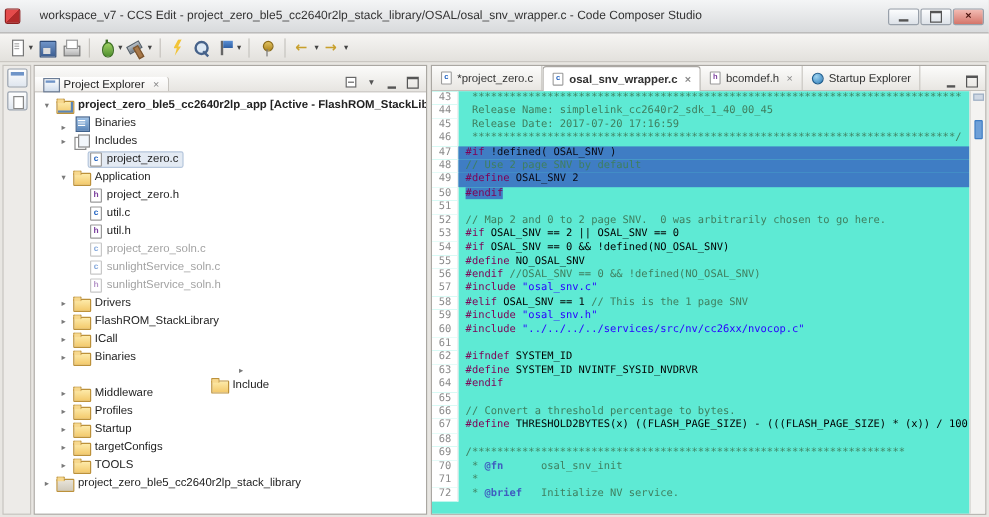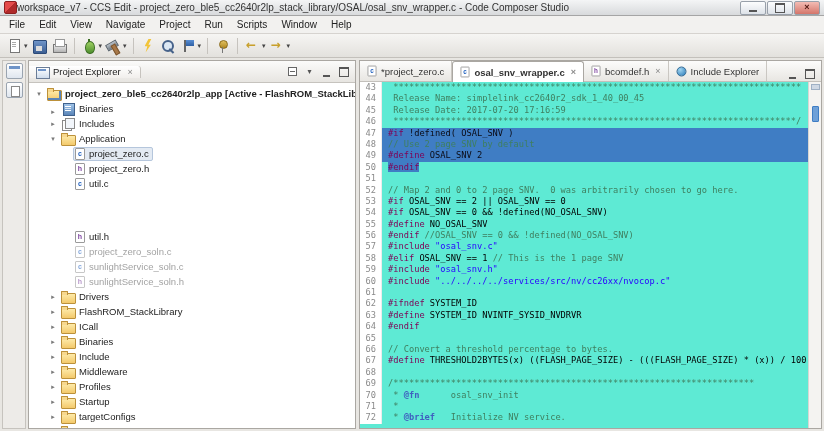--- a/index.html
+++ b/index.html
@@ -2,21 +2,21 @@
 <html style="--selection-bg: #3f7dc4; --comment: #3f7f5f; --directive: #7f0055; --string: #2a00ff; --doc-tag: #3f5fbf;"><head>
 <meta charset="utf-8">
 <style>
   * { box-sizing: border-box; margin: 0; padding: 0; }
   html,body { width:824px; height:431px; overflow:hidden; }
   body { font-family:"Liberation Sans","DejaVu Sans",sans-serif; font-size:10px; color:#222; background:#e8e6e2; }
 
   .app { width:824px; height:431px; display:flex; flex-direction:column; }
 
   
-  .titlebar { height:16px; flex:none; display:flex; align-items:center; gap:0; padding:0 4px;
+  .titlebar { height:28px; flex:none; display:flex; align-items:center; gap:16px; padding:0 4px;
     background:linear-gradient(#f4f5f6,#d8dadc); border-bottom:1px solid #a5a5a5; }
   .app-icon { width:13px; height:13px; flex:none; border-radius:2px;
     background:linear-gradient(135deg,#e44b4b 0 50%,#b02a2a 50% 100%); border:1px solid #8c1f1f; }
   .title-text { font-size:10px; color:#333; white-space:nowrap; overflow:hidden; }
   .win-controls { margin-left:auto; display:flex; }
   .wbtn { width:26px; height:14px; margin-left:1px; border:1px solid #98a0aa; border-radius:2px;
     background:linear-gradient(#fcfdfe,#dde2e8); display:inline-flex; align-items:center; justify-content:center;
     font-size:9px; line-height:9px; color:#444; position:relative; }
   .wbtn-minimize::after { content:""; width:8px; height:2px; background:#555; margin-top:7px; }
   .wbtn-maximize::after { content:""; width:8px; height:7px; border:1px solid #555; border-top-width:2px; }
@@ -62,21 +62,21 @@
   .strip-ic { width:17px; height:16px; border:1px solid #9aa4b0; border-radius:2px; background:linear-gradient(#fff,#dfe6ef); position:relative; }
   .strip-window-icon::before { content:""; position:absolute; left:2px; top:2px; right:2px; height:3px; background:#6f94c8; }
   .strip-page-icon::before { content:""; position:absolute; left:4px; top:3px; width:7px; height:9px; background:#fff; border:1px solid #888; }
 
   .panel { background:#fff; border:1px solid #aaa7a2; display:flex; flex-direction:column; min-height:0; }
   .explorer { width:328px; flex:none; }
   .sash { width:3px; flex:none; }
   .editor { flex:1; min-width:0; }
 
   
-  .panel-header { height:22px; flex:none; display:flex; align-items:center;
+  .panel-header { height:22px; flex:none; display:flex; align-items:flex-end;
     background:linear-gradient(#fbfbfa,#e7e5e1); border-bottom:1px solid #c6c3be; }
   .panel-tab { display:flex; align-items:center; gap:4px; padding:0 7px; font-size:9.5px;
     background:linear-gradient(#ffffff,#f1efec); border-right:1px solid #c6c3be; border-top-right-radius:3px; }
   .panel-actions, .tab-actions { margin-left:auto; display:flex; align-items:center; gap:2px; padding-right:4px; }
   .hico { width:15px; height:15px; position:relative; display:inline-flex; align-items:center; justify-content:center; color:#555; font-size:9px; border-radius:2px; }
   .hico-collapse-all::before { content:""; position:absolute; inset:3px; border:1px solid #666; background:#fff; }
   .hico-collapse-all::after { content:""; position:absolute; left:5px; right:5px; top:7px; height:1px; background:#666; }
   .hico-view-menu::before { content:"▾"; font-size:8px; color:#555; }
   .hico-minimize::after { content:""; width:7px; height:2px; background:#555; margin-top:8px; }
   .hico-maximize::after { content:""; width:8px; height:7px; border:1px solid #555; border-top-width:2px; }
@@ -150,31 +150,20 @@
   <div class="titlebar">
     <span class="app-icon"></span>
     <span class="title-text">workspace_v7 - CCS Edit - project_zero_ble5_cc2640r2lp_stack_library/OSAL/osal_snv_wrapper.c - Code Composer Studio</span>
     <span class="win-controls">
         <span class="wbtn wbtn-minimize"></span>
         <span class="wbtn wbtn-maximize"></span>
         <span class="wbtn wbtn-close">×</span>
       </span>
   </div>
 
-  <div class="menubar">
-      <span class="menu-item">File</span>
-      <span class="menu-item">Edit</span>
-      <span class="menu-item">View</span>
-      <span class="menu-item">Navigate</span>
-      <span class="menu-item">Project</span>
-      <span class="menu-item">Run</span>
-      <span class="menu-item">Scripts</span>
-      <span class="menu-item">Window</span>
-      <span class="menu-item">Help</span>
-    </div>
 
   <div class="toolbar">
       <span class="tbtn">
         <span class="tb tb-new-file"></span>
         <span class="dd">▾</span>
       </span>
       <span class="tbtn">
         <span class="tb tb-save"></span>
       </span>
       <span class="tbtn">
@@ -251,49 +240,49 @@
               <span class="tlabel">Binaries</span>
             </span>
           </div>
           <div class="tree-row" style="padding-left: 18px;">
             <span class="arrow">▸</span>
             <span class="sel-box">
               <span class="ti ic-includes"></span>
               <span class="tlabel">Includes</span>
             </span>
           </div>
-          <div class="tree-row" style="padding-left: 18px;">
-            <span class="arrow">▾</span>
-            <span class="sel-box">
-              <span class="ti ic-folder"></span>
-              <span class="tlabel">Application</span>
-            </span>
-          </div>
           <div class="tree-row selected" style="padding-left: 32px;">
             <span class="arrow"></span>
             <span class="sel-box">
               <span class="ti ic-c-file">c</span>
               <span class="tlabel">project_zero.c</span>
             </span>
           </div>
+          <div class="tree-row" style="padding-left: 18px;">
+            <span class="arrow">▾</span>
+            <span class="sel-box">
+              <span class="ti ic-folder"></span>
+              <span class="tlabel">Application</span>
+            </span>
+          </div>
           <div class="tree-row" style="padding-left: 32px;">
             <span class="arrow"></span>
             <span class="sel-box">
               <span class="ti ic-h-file">h</span>
               <span class="tlabel">project_zero.h</span>
             </span>
           </div>
           <div class="tree-row" style="padding-left: 32px;">
             <span class="arrow"></span>
             <span class="sel-box">
               <span class="ti ic-c-file">c</span>
               <span class="tlabel">util.c</span>
             </span>
           </div>
-          <div class="tree-row" style="padding-left: 32px; margin-top: 38px;">
+          <div class="tree-row" style="padding-left: 32px;">
             <span class="arrow"></span>
             <span class="sel-box">
               <span class="ti ic-h-file">h</span>
               <span class="tlabel">util.h</span>
             </span>
           </div>
           <div class="tree-row excluded" style="padding-left: 32px;">
             <span class="arrow"></span>
             <span class="sel-box">
               <span class="ti ic-c-file">c</span>
@@ -335,21 +324,21 @@
               <span class="tlabel">ICall</span>
             </span>
           </div>
           <div class="tree-row" style="padding-left: 18px;">
             <span class="arrow">▸</span>
             <span class="sel-box">
               <span class="ti ic-folder"></span>
               <span class="tlabel">Binaries</span>
             </span>
           </div>
-          <div class="tree-row" style="padding-left: 18px;">
+          <div class="tree-row" style="padding-left: 18px; flex-direction: column;">
             <span class="arrow">▸</span>
             <span class="sel-box">
               <span class="ti ic-folder"></span>
               <span class="tlabel">Include</span>
             </span>
           </div>
           <div class="tree-row" style="padding-left: 18px;">
             <span class="arrow">▸</span>
             <span class="sel-box">
               <span class="ti ic-folder"></span>
@@ -375,20 +364,27 @@
             <span class="sel-box">
               <span class="ti ic-folder"></span>
               <span class="tlabel">targetConfigs</span>
             </span>
           </div>
           <div class="tree-row" style="padding-left: 18px;">
             <span class="arrow">▸</span>
             <span class="sel-box">
               <span class="ti ic-folder"></span>
               <span class="tlabel">TOOLS</span>
+            </span>
+          </div>
+          <div class="tree-row" style="padding-left: 4px;">
+            <span class="arrow">▸</span>
+            <span class="sel-box">
+              <span class="ti ic-project-closed"></span>
+              <span class="tlabel">project_zero_ble5_cc2640r2lp_stack_library</span>
             </span>
           </div>
         </div>
     </div>
 
     <div class="sash"></div>
 
     <div class="panel editor">
       <div class="tab-row">
           <div class="etab">
@@ -400,21 +396,21 @@
             <span class="tab-label">osal_snv_wrapper.c</span>
             <span class="tab-close">×</span>
           </div>
           <div class="etab">
             <span class="ti tab-ic ic-h-file">h</span>
             <span class="tab-label">bcomdef.h</span>
             <span class="tab-close">×</span>
           </div>
           <div class="etab">
             <span class="ti tab-ic ic-resource-explorer"></span>
-            <span class="tab-label">Include Explorer</span>
+            <span class="tab-label">Startup Explorer</span>
           </div>
           <span class="tab-actions">
             <span class="hico hico-minimize"></span>
             <span class="hico hico-maximize"></span>
           </span>
         </div>
       <div class="editor-body">
         <div class="code-col">
             <div class="code-line">
               <span class="line-num">43</span>

